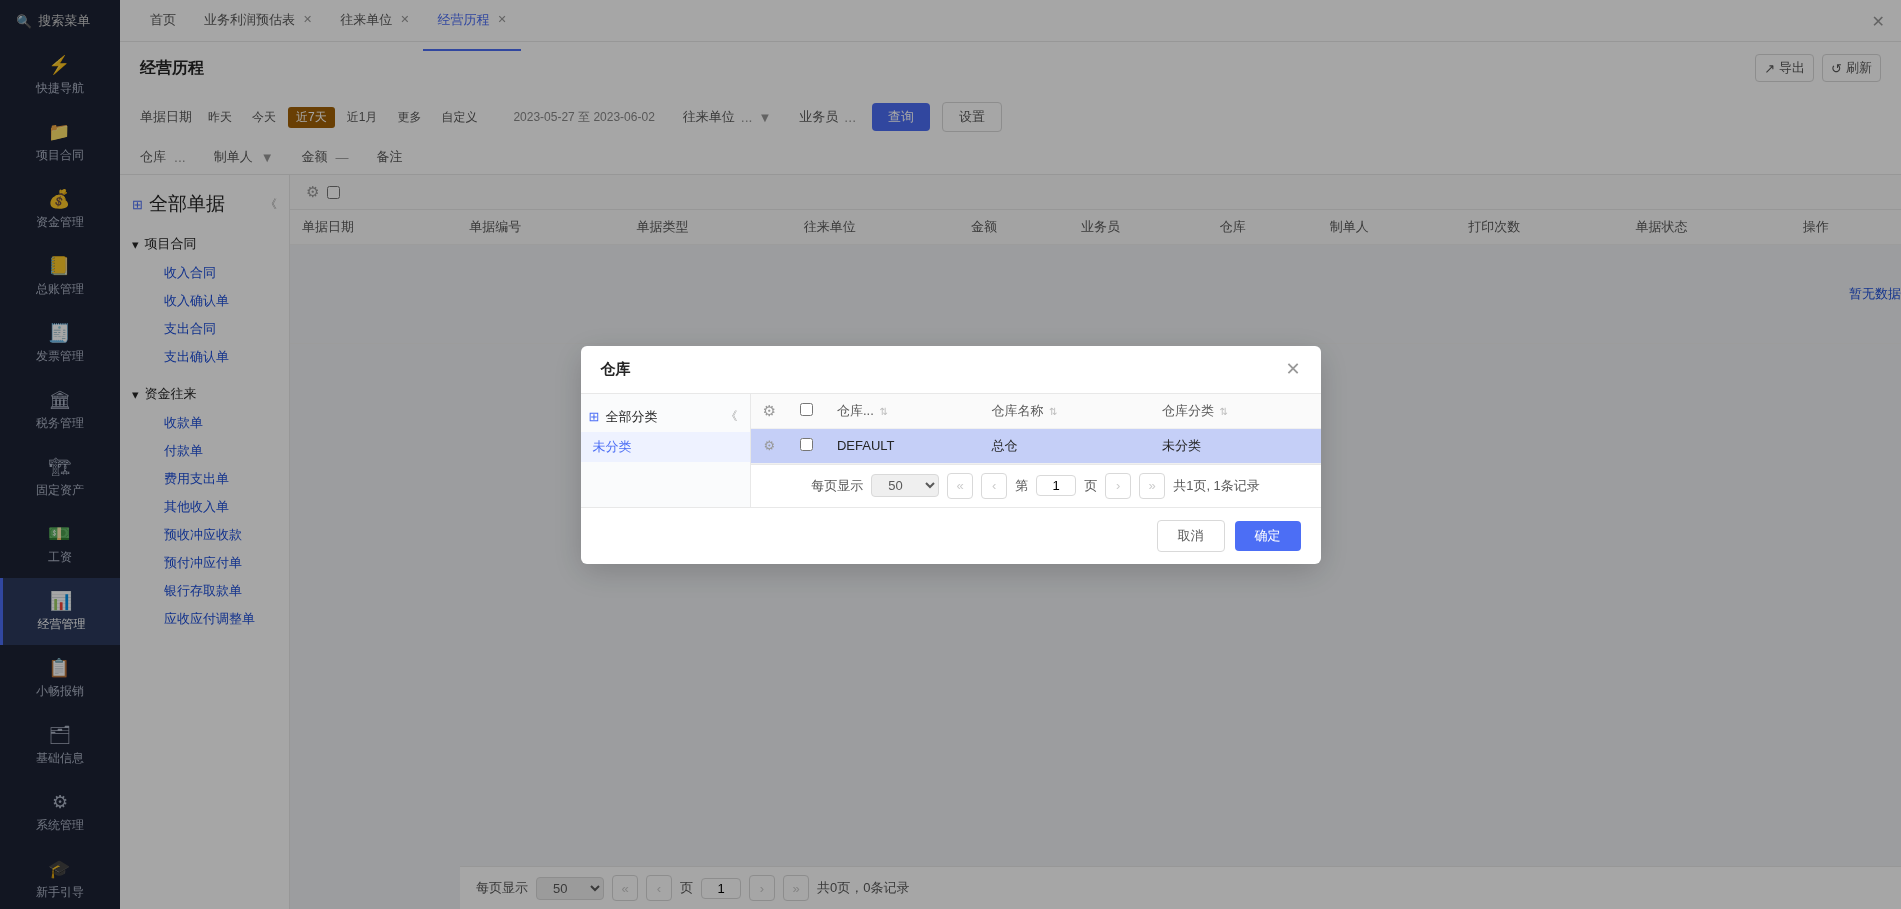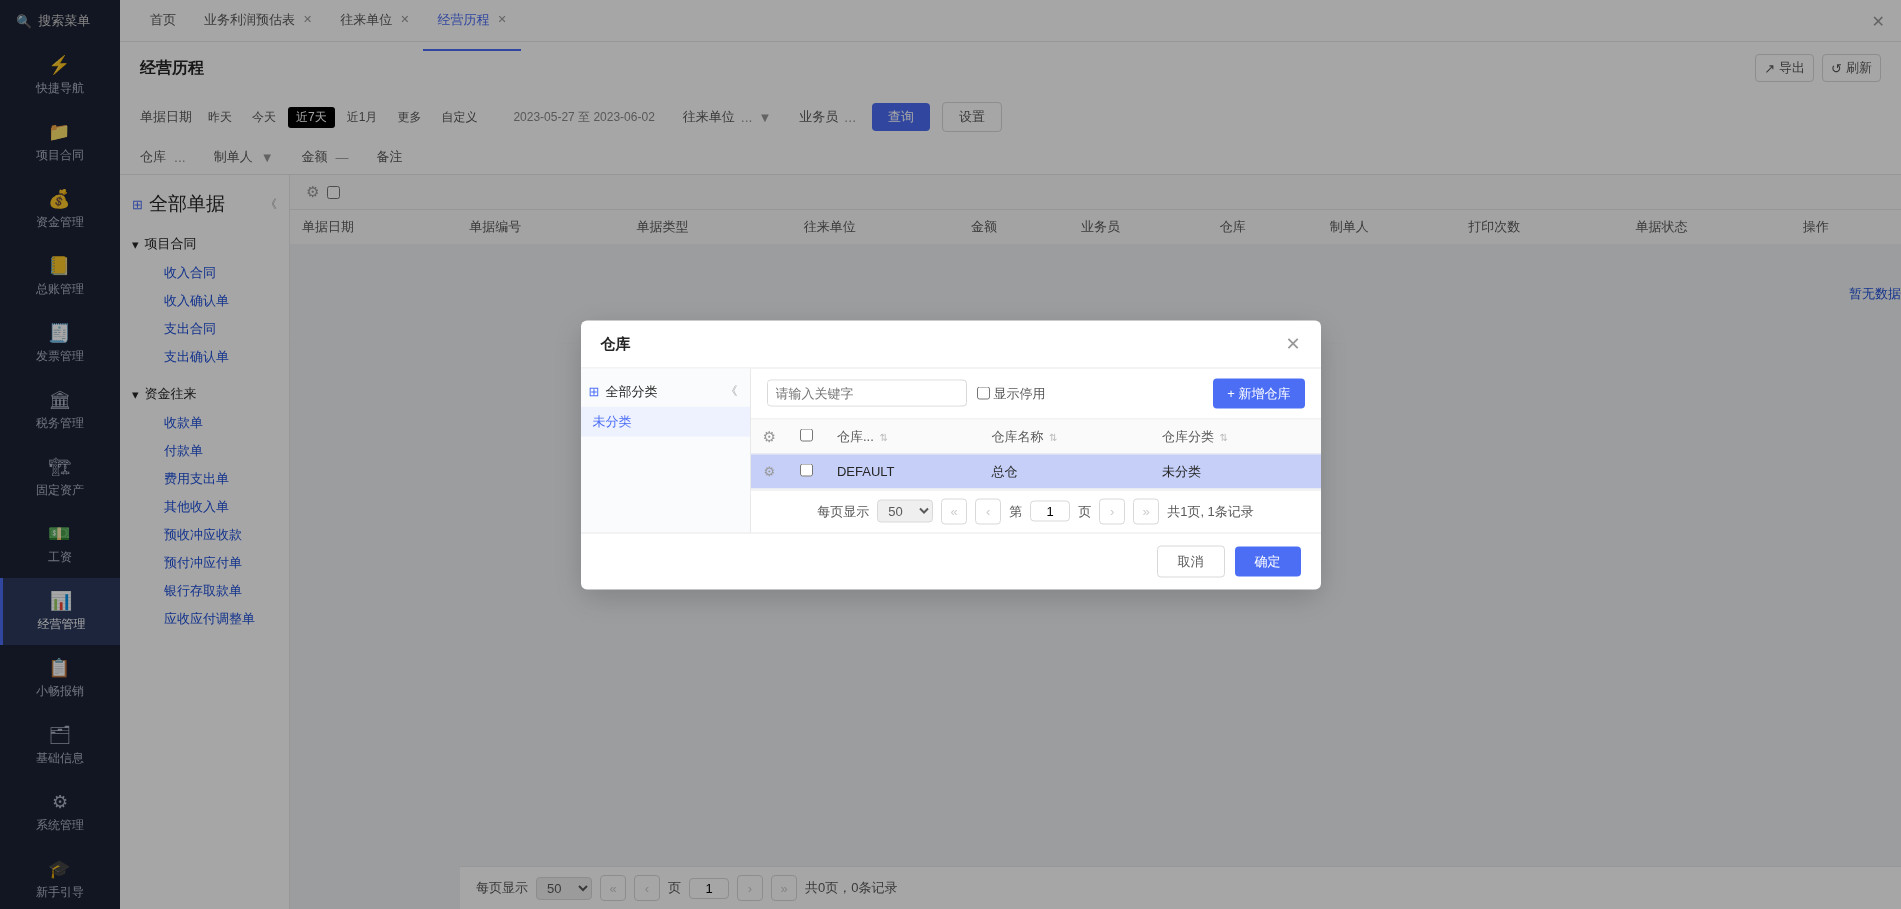--- a/index.html
+++ b/index.html
@@ -56,21 +56,21 @@
     .filter-row {
       display: flex; align-items: center; flex-wrap: wrap; gap: 8px;
       padding: 8px 0;
     }
     .filter-label { color: #595959; font-size: 13px; white-space: nowrap; }
     .date-options { display: flex; gap: 4px; align-items: flex-end; }
     .date-btn {
       padding: 2px 8px; border-radius: 3px; cursor: pointer; font-size: 12px;
       color: #595959; background: transparent; border: none;
     }
-    .date-btn.active { background: #000000; color: #fff; border-radius: 3px; }
+    .date-btn.active { background: #a16207; color: #fff; border-radius: 3px; }
     .date-range { font-size: 12px; color: #888; margin-left: 20px; }
 
     .filter-field {
       display: flex; align-items: center; gap: 6px;
       margin-left: 20px;
     }
     .filter-dots { color: #999; font-size: 14px; cursor: pointer; }
 
     .btn-query {
       background: #4c6ef5; color: #fff; border: none; border-radius: 4px;
@@ -123,21 +123,21 @@
     .data-table th { background: #fafafa; color: #595959; font-weight: 500; }
     .data-table td { color: #262626; }
 
     
     .pagination-bar {
       background: #fff; border-top: 1px solid #e8e8e8;
       display: flex; align-items: center; padding: 8px 16px; gap: 8px;
       font-size: 13px; color: #595959;
     }
     .page-size-select {
-      border: 1px solid #d9d9d9; border-radius: 4px; padding: 2px 6px;
+      border: 1px solid #d9d9d9; border-radius: 4px; padding: 2px 12px;
       font-size: 13px; color: #595959;
     }
     .page-btn {
       width: 26px; height: 26px; display: flex; align-items: center; justify-content: center;
       border: 1px solid #d9d9d9; border-radius: 4px; cursor: pointer; background: #fff; font-size: 13px;
     }
     .page-btn.disabled { color: #ccc; cursor: not-allowed; }
     .page-input {
       width: 40px; text-align: center; border: 1px solid #d9d9d9; border-radius: 4px; padding: 2px 4px; font-size: 13px;
     }
@@ -493,35 +493,20 @@
       </div>
       <div class="dialog-tree-scroll">
         <div class="dialog-tree-item active">
           <span>未分类</span>
         </div>
       </div>
     </div>
 
     <div class="dialog-content">
 
-      <div class="dialog-toolbar">
-        <div class="dialog-search-wrapper">
-          <div class="dialog-search">
-            <input type="text" placeholder="请输入关键字" style="">
-            <span class="dialog-search-icon">🔍</span>
-          </div>
-          <label class="dialog-show-disabled">
-            <input type="checkbox" style="">
-            <span>显示停用</span>
-          </label>
-        </div>
-        <button class="btn-add-warehouse">
-          <span>+ 新增仓库</span>
-        </button>
-      </div>
 
       <div class="dialog-table-area">
         <table class="dialog-table">
           <thead>
             <tr>
               <th style="width:36px;">
                 <span class="gear-icon">⚙</span>
               </th>
               <th style="width:36px;">
                 <input type="checkbox" style="">

